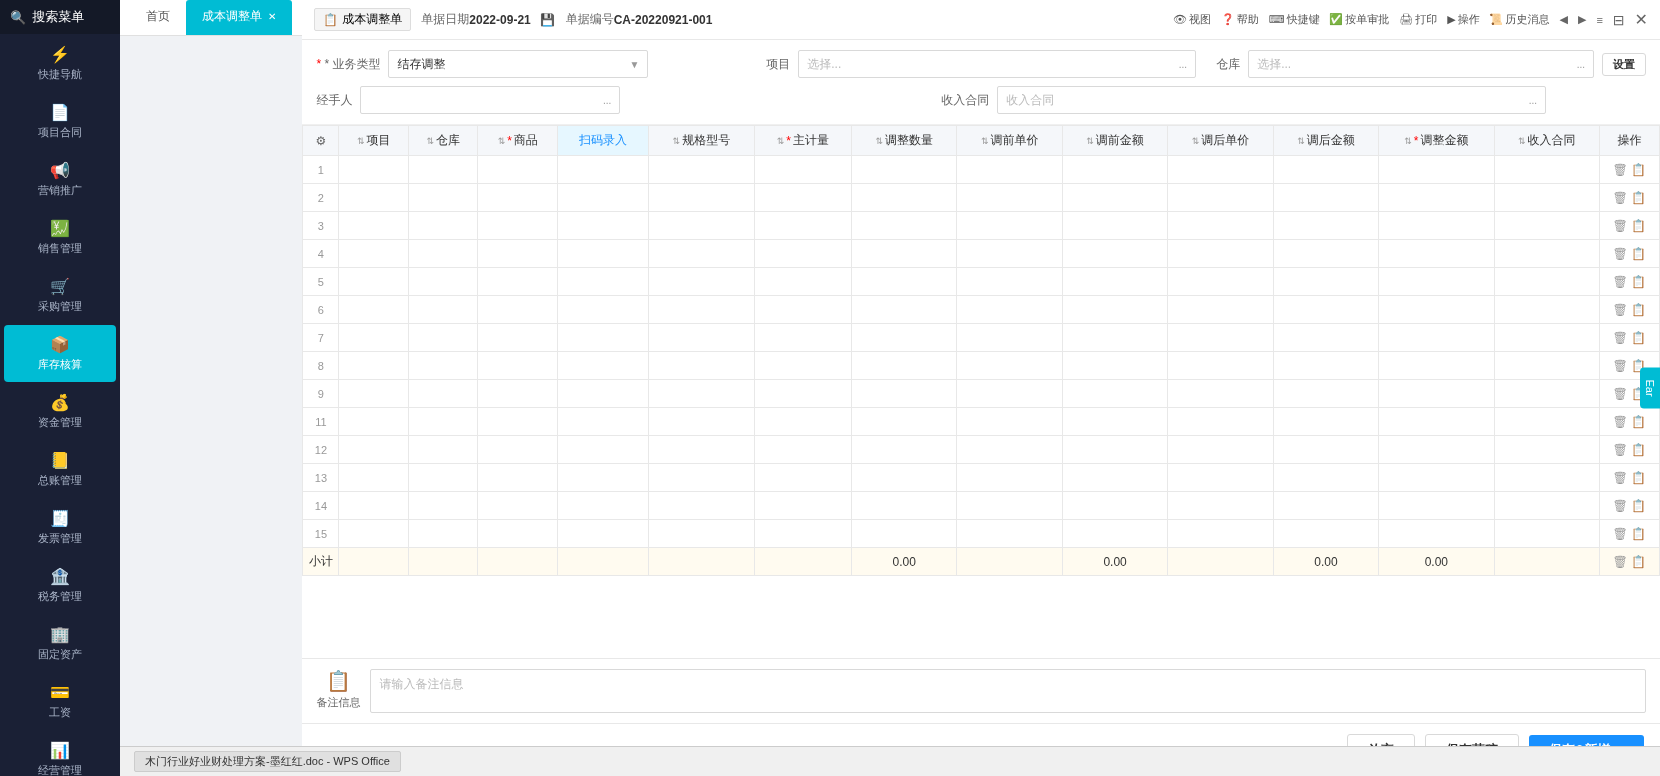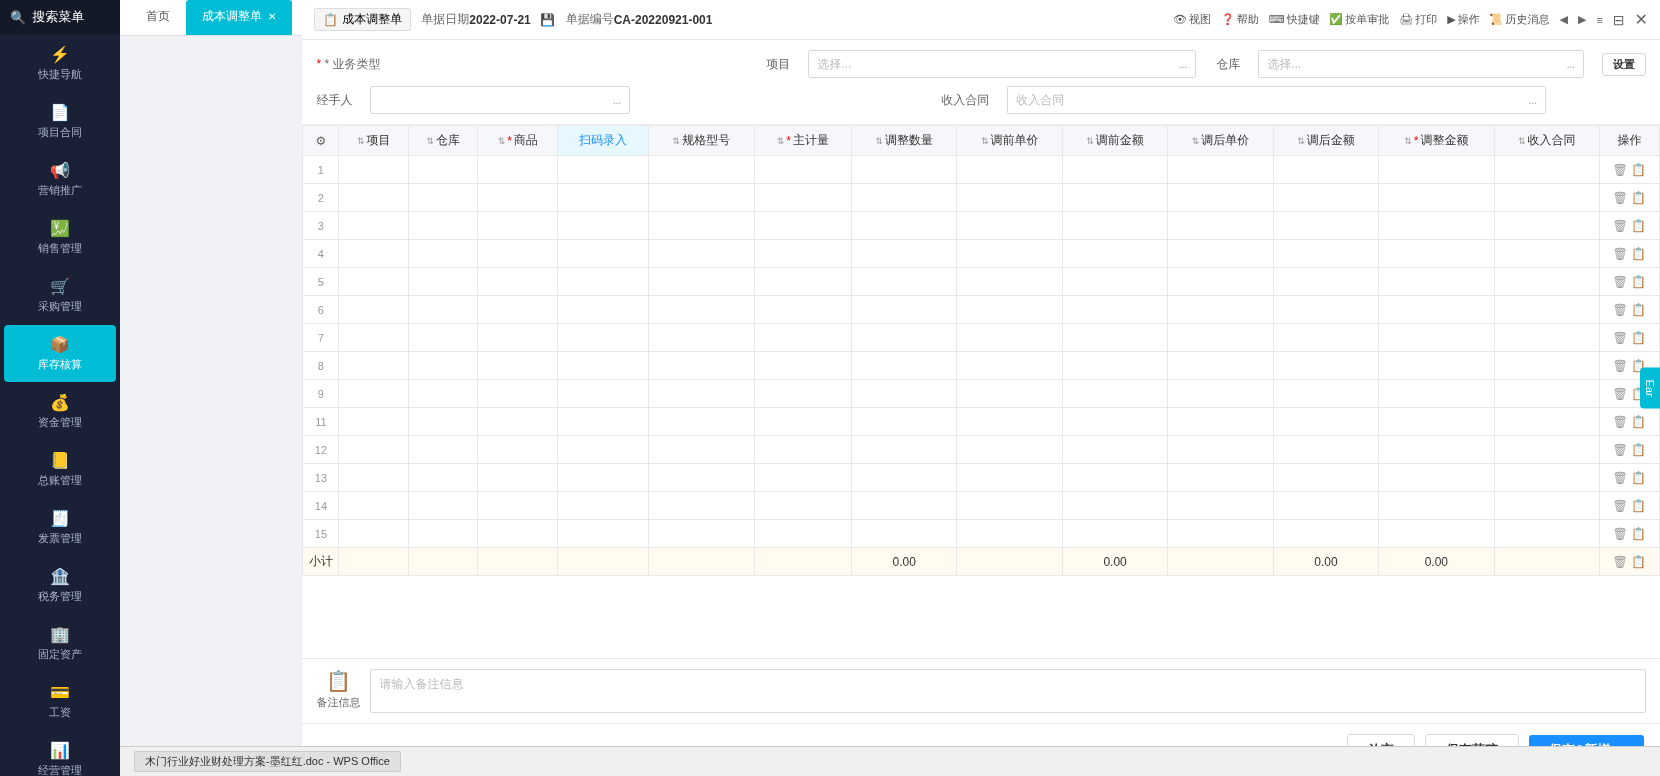--- a/index.html
+++ b/index.html
@@ -135,21 +135,21 @@
     .field-row {
       display: flex;
       align-items: center;
       gap: 20px;
       margin-bottom: 8px;
     }
     .field-row:last-child { margin-bottom: 0; }
     .field-item {
       display: flex;
       align-items: center;
-      gap: 18px;
+      gap: 8px;
       flex: 1;
     }
     .field-label {
       color: #666;
       white-space: nowrap;
       font-size: 12px;
     }
     .field-label.required::before {
       content: '* ';
       color: red;
@@ -432,21 +432,21 @@
 
   <div class="form-area">
 
     <div class="header-bar">
       <div class="doc-title">
         <span>📋</span>
         <span>成本调整单</span>
       </div>
       <div class="doc-field">
         <span>单据日期</span>
-        <strong>2022-07-21</strong>
+        <strong>2022-09-21</strong>
       </div>
       <span>💾</span>
       <div class="doc-field">
         <span>单据编号</span>
         <strong>CA-20220921-001</strong>
       </div>
       <div class="header-actions">
         <span class="action-item">👁 <span>视图</span></span>
         <span class="action-item">❓ <span>帮助</span></span>
         <span class="action-item">⌨ <span>快捷键</span></span>
@@ -459,20 +459,24 @@
         <span>≡</span>
         <span style="font-size:14px;">⊟</span>
         <span class="modal-close">✕</span>
       </div>
     </div>
 
     <div class="fields-section">
       <div class="field-row">
         <div class="field-item">
           <span class="field-label required">* 业务类型</span>
+          <div class="field-input" style="max-width: 260px;">
+            <span class="value">结存调整</span>
+            <span class="arrow">▼</span>
+          </div>
         </div>
         <div class="field-item">
           <span class="field-label">项目</span>
           <div class="field-input">
             <span class="placeholder">选择...</span>
             <span class="dots">...</span>
           </div>
         </div>
         <div class="field-item">
           <span class="field-label">仓库</span>

